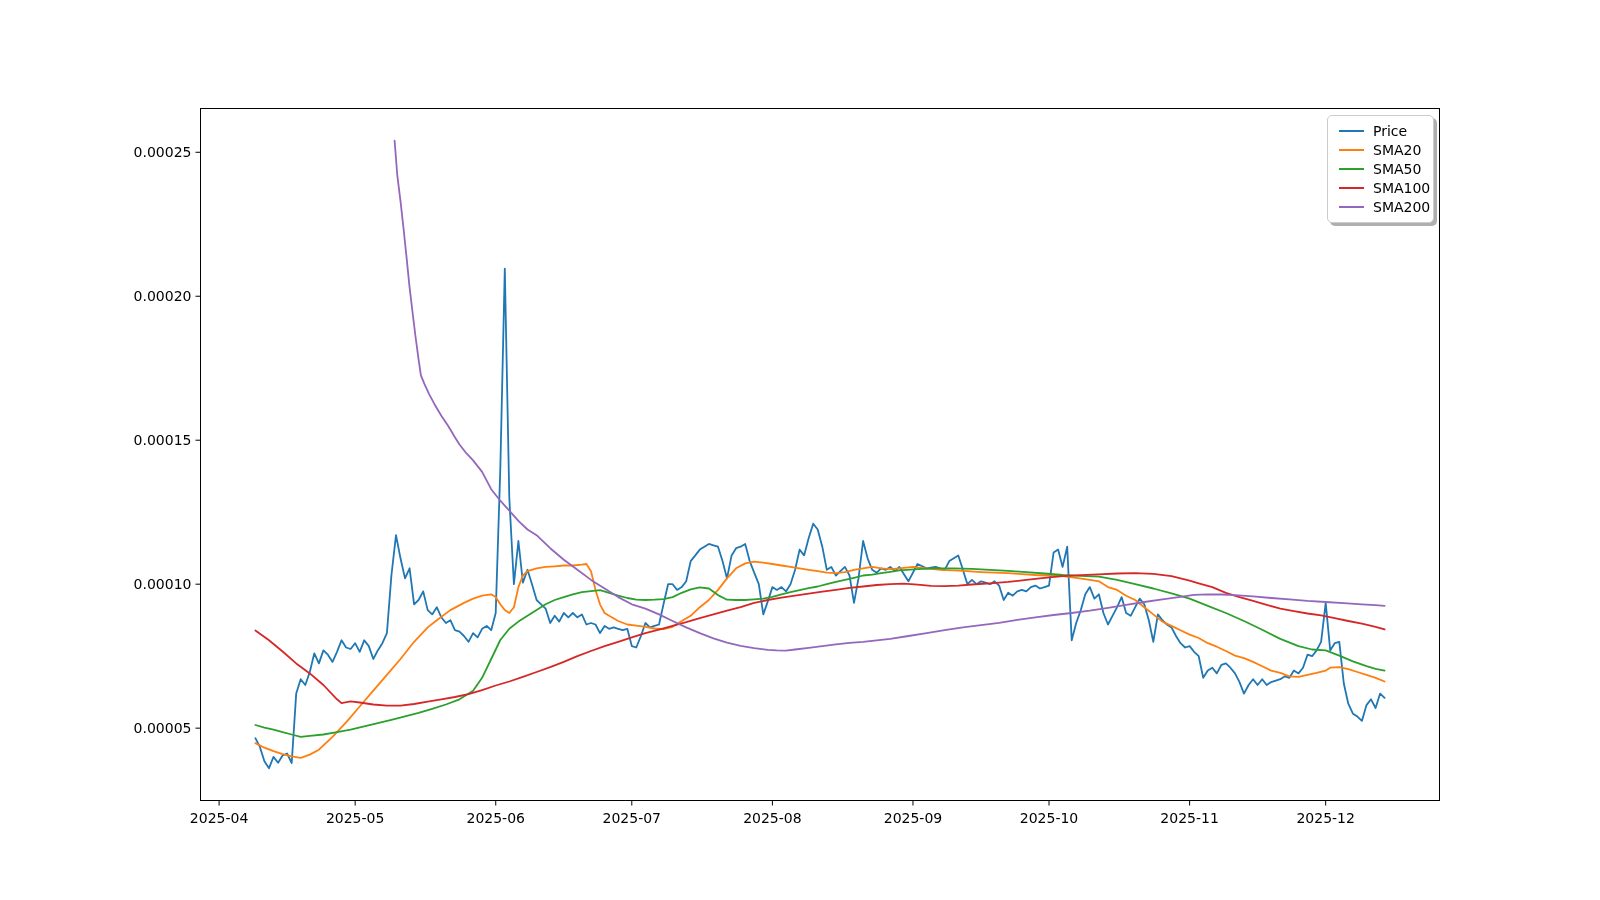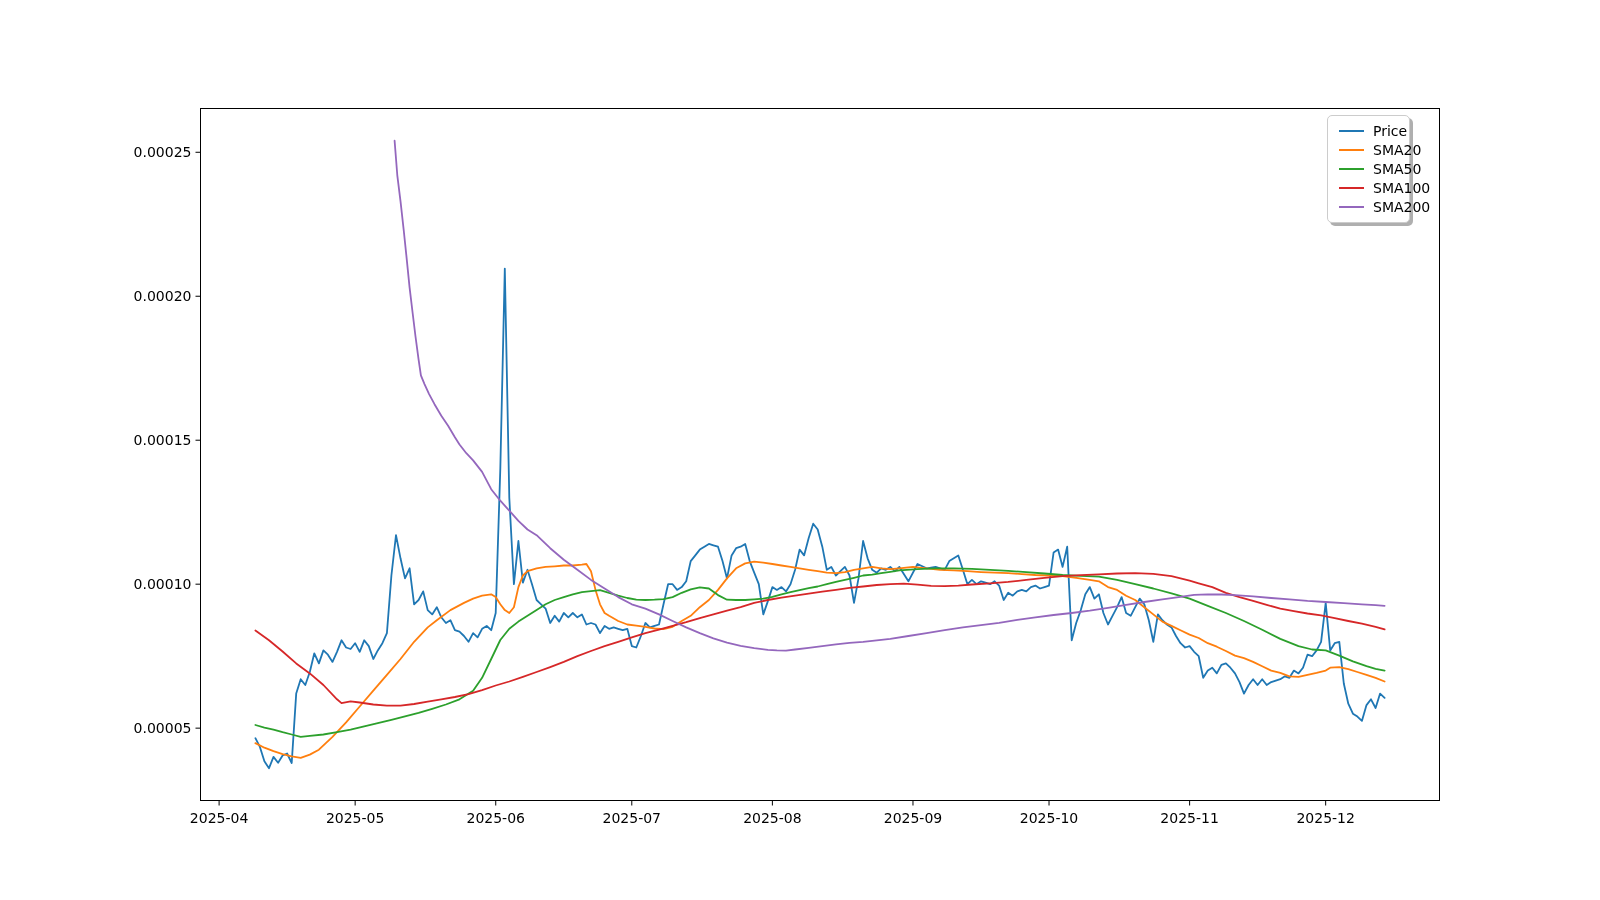--- a/index.html
+++ b/index.html
@@ -55,21 +55,21 @@
         <line x1="195.5" y1="584.1726168185412" x2="200.5" y2="584.1726168185412" stroke="#000" stroke-width="1"></line>
         <text x="191.5" y="589.1726168185412" text-anchor="end" class="tick-label">0.00010</text>
         <line x1="195.5" y1="440.20390712769944" x2="200.5" y2="440.20390712769944" stroke="#000" stroke-width="1"></line>
         <text x="191.5" y="445.20390712769944" text-anchor="end" class="tick-label">0.00015</text>
         <line x1="195.5" y1="296.2351974368576" x2="200.5" y2="296.2351974368576" stroke="#000" stroke-width="1"></line>
         <text x="191.5" y="301.2351974368576" text-anchor="end" class="tick-label">0.00020</text>
         <line x1="195.5" y1="152.26648774601586" x2="200.5" y2="152.26648774601586" stroke="#000" stroke-width="1"></line>
         <text x="191.5" y="157.26648774601586" text-anchor="end" class="tick-label">0.00025</text>
       </g>
   </svg>
-  <div class="legend" id="legend" style="left: 1327px; top: 115px; width: 83px; height: 108px;">
+  <div class="legend" id="legend" style="left: 1327px; top: 115px; width: 107px; height: 108px;">
       <div class="legend-row">
         <div class="legend-swatch" style="border-top-color: rgb(31, 119, 180);"></div>
         <span class="legend-label">Price</span>
       </div>
       <div class="legend-row">
         <div class="legend-swatch" style="border-top-color: rgb(255, 127, 14);"></div>
         <span class="legend-label">SMA20</span>
       </div>
       <div class="legend-row">
         <div class="legend-swatch" style="border-top-color: rgb(44, 160, 44);"></div>

